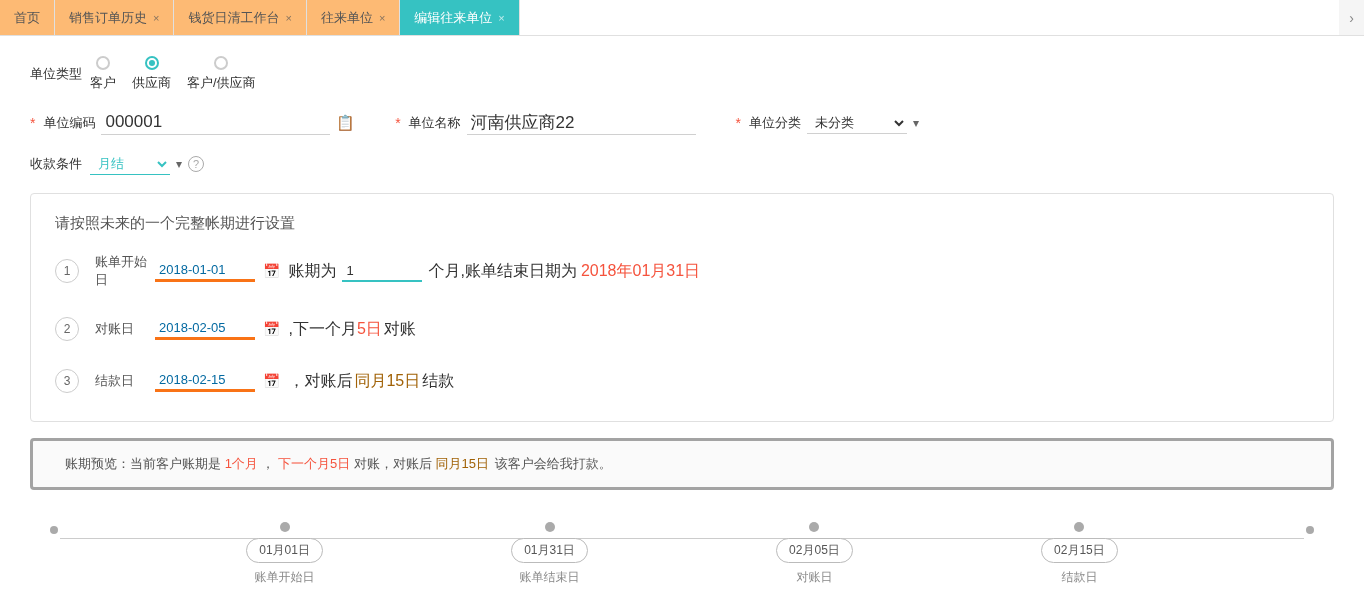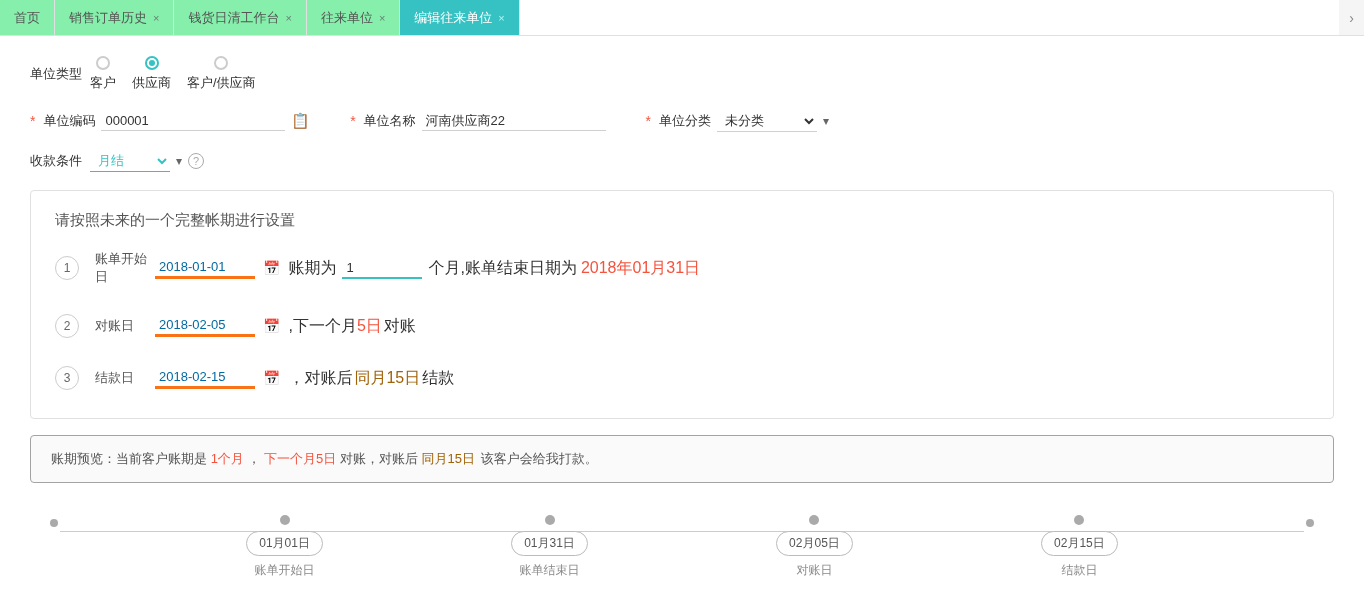--- a/index.html
+++ b/index.html
@@ -9,21 +9,21 @@
     .tabs-bar {
       display: flex; align-items: stretch;
       background: #fff; border-bottom: 1px solid #e0e0e0;
       height: 36px;
     }
     .tab-item {
       display: flex; align-items: center; padding: 0 14px;
       cursor: pointer; font-size: 13px; color: #555;
       border-right: 1px solid #e0e0e0;
       white-space: nowrap; position: relative;
-      background: #86efac;
+      background: #fdba74;
     }
     .tab-item.active {
       background: #36c2c2; color: #fff;
     }
     .tab-item .tab-close {
       margin-left: 6px; font-size: 11px; opacity: 0.7;
       cursor: pointer;
     }
     .tab-item.no-close { border-right: 1px solid #e0e0e0; }
     .tabs-arrow {
@@ -66,21 +66,21 @@
       transform: translate(-50%, -50%);
     }
 
     
     .field-group {
       display: flex; align-items: center; gap: 6px;
       margin-right: 40px;
     }
     .text-input {
       border: none; border-bottom: 1px solid #d0d0d0;
-      outline: none; padding: 2px 4px; font-size: 13px;
+      outline: none; padding: 2px 4px; font-size: 17px;
       color: #333; background: transparent;
       min-width: 120px;
     }
 
     .icon-btn {
       color: #36c2c2; cursor: pointer; font-size: 15px;
     }
 
     
     .dropdown-group {
@@ -285,21 +285,21 @@
       <div class="step-num">3</div>
       <div class="step-label">结款日</div>
       <input class="date-input" type="text" value="2018-02-15" style="">
       <span class="date-icon">📅</span>
       <span class="step-desc">，对账后</span>
       <span class="step-desc highlight-green" style="margin-left:2px;">同月15日</span>
       <span class="step-desc" style="margin-left:2px;">结款</span>
     </div>
   </div>
 
-  <div class="preview-bar" style="margin-top:16px; border:1px solid #a3a3a3; border-radius:4px; padding:14px 20px;">
+  <div class="preview-bar" style="margin-top:16px; border:3px solid #a3a3a3; border-radius:4px; padding:14px 32px;">
     <span>账期预览：当前客户账期是</span>
     <span class="highlight-orange">1个月</span>
     <span>，</span>
     <span class="highlight-orange">下一个月5日</span>
     <span>对账，对账后</span>
     <span class="highlight-green">同月15日</span>
     <span style="margin-left:2px;">该客户会给我打款。</span>
   </div>
 
   <div class="timeline-section" style="padding:24px 0 0 0; margin-top:8px;">

